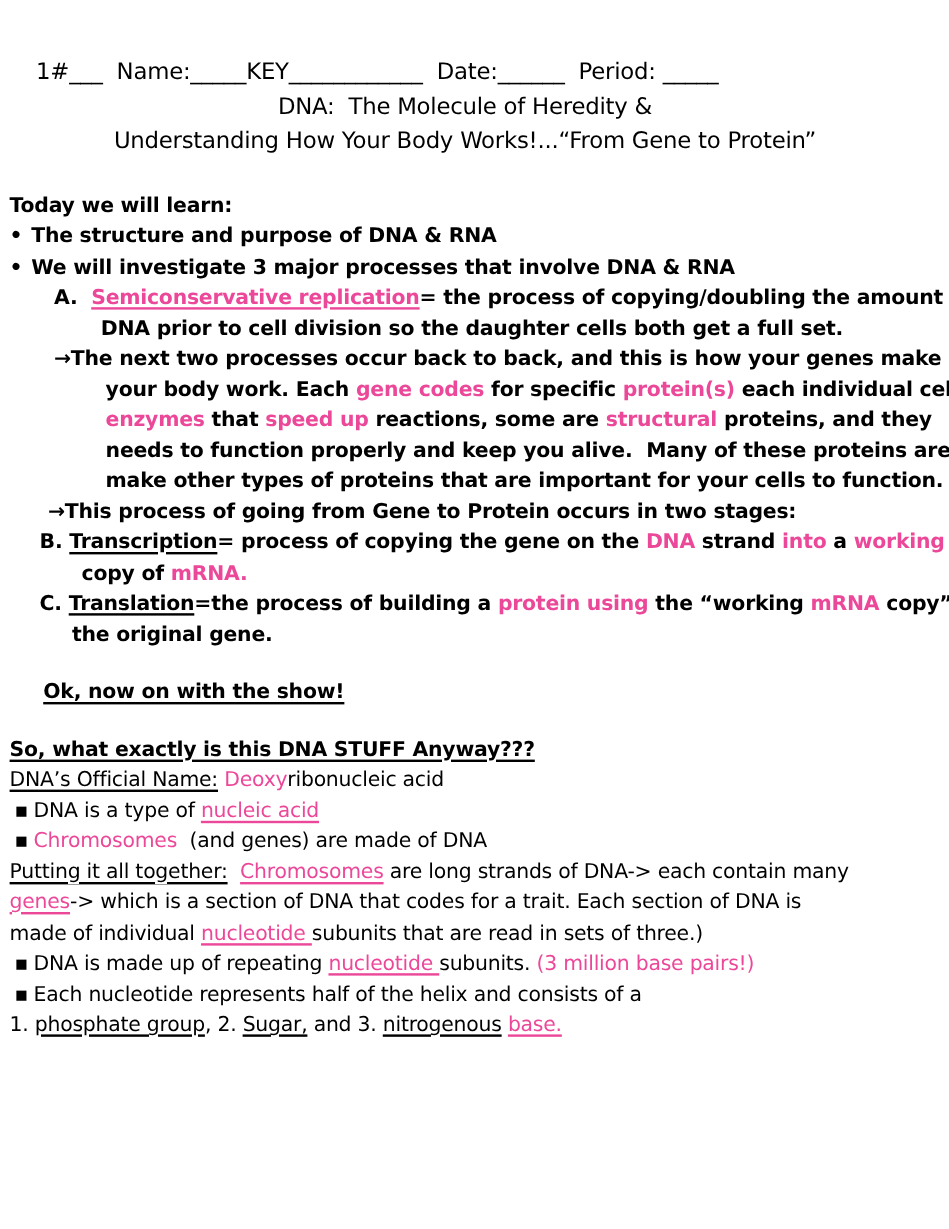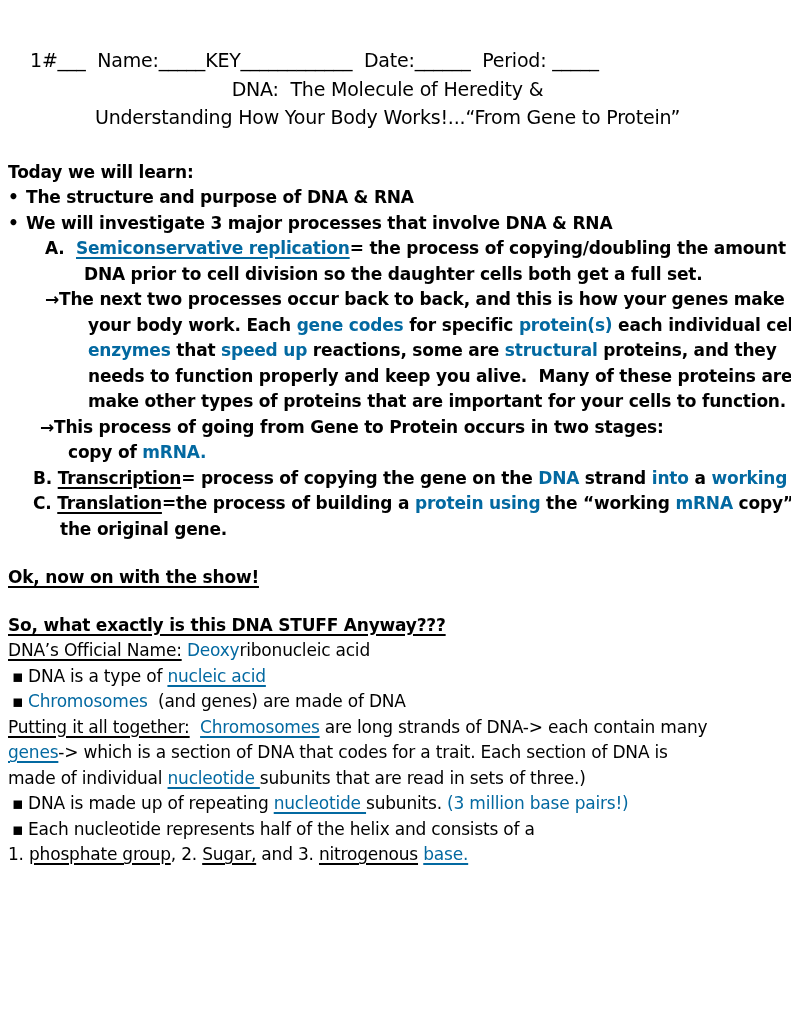--- a/index.html
+++ b/index.html
@@ -13,21 +13,21 @@
   .page{width:758px;height:1024px;padding-top:46px;box-sizing:border-box;}
   .line{
     white-space:pre;
     font-size:17px;
     line-height:25.5px;
     letter-spacing:-0.2px;
   }
   .hdr{font-size:19px;line-height:28.5px;}
   .center{text-align:center;padding-left:17px;}
   .bold{font-weight:bold;}
-  .red{color:#0369a1;}
+  .red{color:#ec4899;}
   .u{text-decoration:underline;text-underline-offset:3px;text-decoration-thickness:1.5px;}
   .b{font-weight:normal;}
   .bullet{display:inline-block;}
 </style>
 </head>
 <body>
 
 <div class="page">
   <div id="doc">
       <div class="line hdr" style="padding-left: 30px;"><span class="">1#___  Name:_____KEY____________  Date:______  Period: _____</span></div>
@@ -37,25 +37,25 @@
       <div class="line bold" style="padding-left: 8px;"><span class="bullet" style="width: 18px;">•</span><span class="">The structure and purpose of DNA &amp; RNA</span></div>
       <div class="line bold" style="padding-left: 8px;"><span class="bullet" style="width: 18px;">•</span><span class="">We will investigate 3 major processes that involve DNA &amp; RNA</span></div>
       <div class="line bold" style="padding-left: 45px;"><span class="bullet" style="width: 31px;">A.</span><span class="red u ">Semiconservative replication</span><span class="">= the process of copying/doubling the amount of</span></div>
       <div class="line bold" style="padding-left: 84px;"><span class="">DNA prior to cell division so the daughter cells both get a full set.</span></div>
       <div class="line bold" style="padding-left: 45px;"><span class="">→The next two processes occur back to back, and this is how your genes make</span></div>
       <div class="line bold" style="padding-left: 88px;"><span class="">your body work. Each </span><span class="red ">gene codes</span><span class=""> for specific </span><span class="red ">protein(s)</span><span class=""> each individual cell</span></div>
       <div class="line bold" style="padding-left: 88px;"><span class="red ">enzymes</span><span class=""> that </span><span class="red ">speed up</span><span class=""> reactions, some are </span><span class="red ">structural</span><span class=""> proteins, and they</span></div>
       <div class="line bold" style="padding-left: 88px;"><span class="">needs to function properly and keep you alive.  Many of these proteins are</span></div>
       <div class="line bold" style="padding-left: 88px;"><span class="">make other types of proteins that are important for your cells to function.</span></div>
       <div class="line bold" style="padding-left: 40px;"><span class="">→This process of going from Gene to Protein occurs in two stages:</span></div>
+      <div class="line bold" style="padding-left: 33px;"><span class="">B. </span><span class="u ">Transcription</span><span class="">= process of copying the gene on the </span><span class="red ">DNA</span><span class=""> strand </span><span class="red ">into</span><span class=""> a </span><span class="red ">working</span></div>
       <div class="line bold" style="padding-left: 68px;"><span class="">copy of </span><span class="red ">mRNA.</span></div>
-      <div class="line bold" style="padding-left: 33px;"><span class="">B. </span><span class="u ">Transcription</span><span class="">= process of copying the gene on the </span><span class="red ">DNA</span><span class=""> strand </span><span class="red ">into</span><span class=""> a </span><span class="red ">working</span></div>
       <div class="line bold" style="padding-left: 33px;"><span class="">C. </span><span class="u ">Translation</span><span class="">=the process of building a </span><span class="red ">protein using</span><span class=""> the “working </span><span class="red ">mRNA</span><span class=""> copy” of</span></div>
       <div class="line bold" style="padding-left: 60px;"><span class="">the original gene.</span></div>
-      <div class="line bold" style="padding-left: 8px; margin-top: 23px;"><span class="u ">Ok, now on with the show!</span></div>
+      <div class="line bold" style="padding-left: 8px; margin-top: 23px; margin-left: 28px;"><span class="u ">Ok, now on with the show!</span></div>
       <div class="line bold" style="padding-left: 8px; margin-top: 22px;"><span class="u ">So, what exactly is this DNA STUFF Anyway???</span></div>
       <div class="line" style="padding-left: 8px;"><span class="u ">DNA’s Official Name:</span><span class=""> </span><span class="red b">Deoxy</span><span class="">ribonucleic acid</span></div>
       <div class="line" style="padding-left: 12px;"><span class="bullet" style="width: 16px;">▪</span><span class="">DNA is a type of </span><span class="red u b">nucleic acid</span></div>
       <div class="line" style="padding-left: 12px;"><span class="bullet" style="width: 16px;">▪</span><span class="red ">Chromosomes</span><span class="">  (and genes) are made of DNA</span></div>
       <div class="line" style="padding-left: 8px;"><span class="u b">Putting it all together:</span><span class="">  </span><span class="red u ">Chromosomes</span><span class=""> are long strands of DNA-&gt; each contain many</span></div>
       <div class="line" style="padding-left: 8px;"><span class="red u ">genes</span><span class="">-&gt; which is a section of DNA that codes for a trait. Each section of DNA is</span></div>
       <div class="line" style="padding-left: 8px;"><span class="">made of individual </span><span class="red u ">nucleotide </span><span class="">subunits that are read in sets of three.)</span></div>
       <div class="line" style="padding-left: 12px;"><span class="bullet" style="width: 16px;">▪</span><span class="">DNA is made up of repeating </span><span class="red u b">nucleotide </span><span class="">subunits. </span><span class="red ">(3 million base pairs!)</span></div>
       <div class="line" style="padding-left: 12px;"><span class="bullet" style="width: 16px;">▪</span><span class="">Each nucleotide represents half of the helix and consists of a</span></div>
       <div class="line" style="padding-left: 8px;"><span class="">1. </span><span class="u ">phosphate group</span><span class="">, 2. </span><span class="u ">Sugar,</span><span class=""> and 3. </span><span class="u ">nitrogenous</span><span class=""> </span><span class="red u ">base.</span></div>

